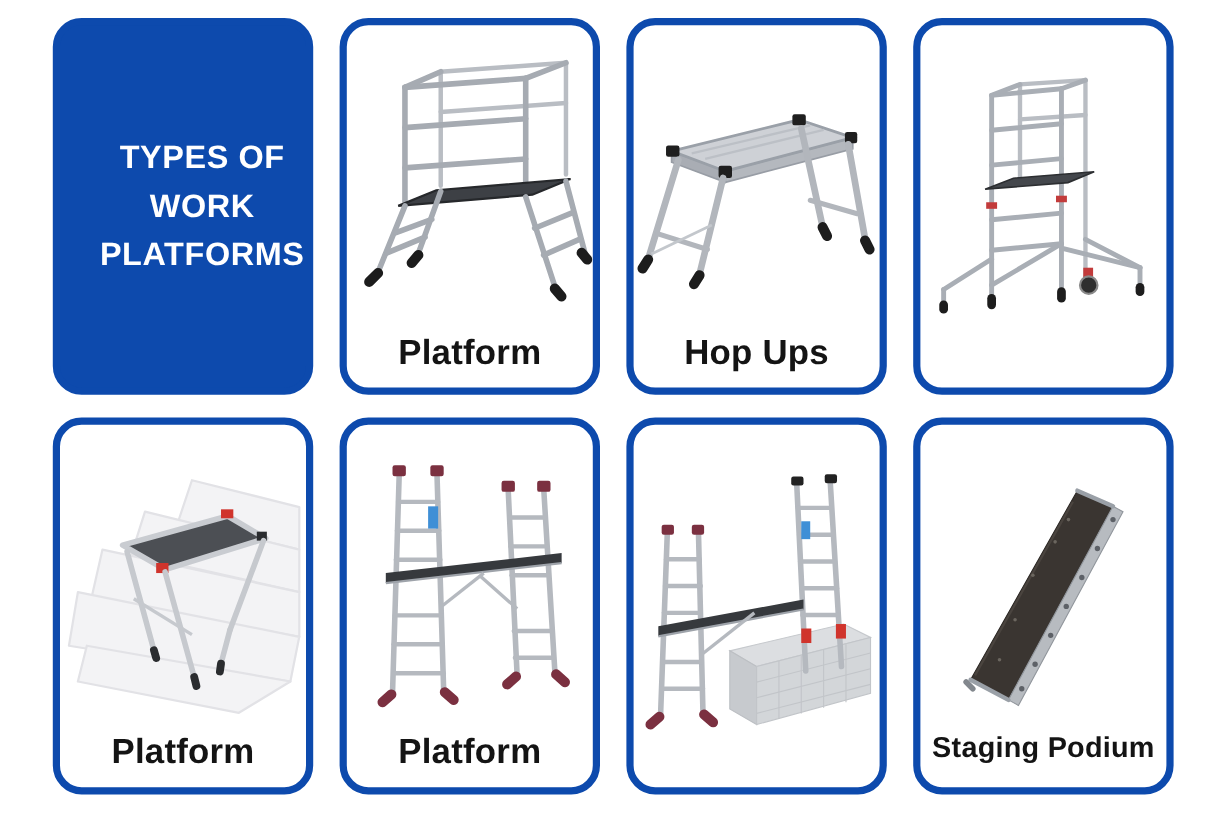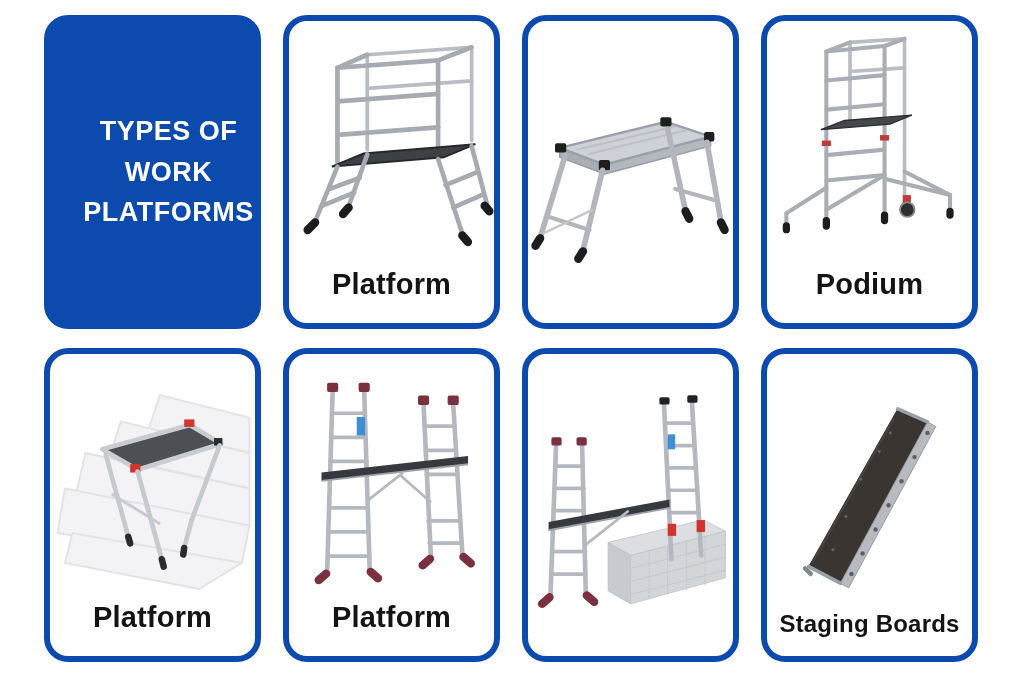--- a/index.html
+++ b/index.html
@@ -41,21 +41,21 @@
     align-items:center;
     justify-content:center;
     padding-top:4px;
   }
   .card-image svg{display:block;}
   .card-label{
     font-weight:700;
     font-size:29px;
     letter-spacing:0.2px;
     color:var(--label);
-    padding:0 4px 22px 4px;
+    padding:0 4px 12px 4px;
     white-space:nowrap;
   }
   .card-label--small{font-size:24px;padding-bottom:18px;}
   .title-card{
     background:var(--accent);
     border-color:var(--accent);
     justify-content:center;
     padding-left:32px;
   }
   .title-text{
@@ -145,20 +145,21 @@
         </g>
         <path d="M16 184 L70 158" stroke="#c3c7cc" stroke-width="2.5" fill="none"></path>
         <g stroke="#1d1d1d" stroke-width="9" stroke-linecap="round">
           <path d="M13 189 L8 197"></path>
             <path d="M59 203 L54 211"></path>
           <path d="M169 160 L173 168"></path>
             <path d="M207 172 L211 180"></path>
         </g>
       </svg>
     </div>
+    <div class="card-label">Hop Ups</div>
   </div>
 
   <div class="card">
     <div class="card-image">
       <svg width="200" height="244" viewBox="0 0 220 260">
         <g stroke="#b9bdc3" stroke-width="4" fill="none" stroke-linecap="round">
           <path d="M88 16 L88 108"></path>
             <path d="M148 12 L148 196"></path>
           <path d="M88 16 L148 12"></path>
             <path d="M88 48 L148 44"></path>
@@ -188,21 +189,20 @@
         <rect x="57" y="124" width="10" height="6" fill="#c23b3b"></rect>
         <rect x="121" y="118" width="10" height="6" fill="#c23b3b"></rect>
         <g stroke="#1d1d1d" stroke-width="8" stroke-linecap="round">
           <path d="M62 212 L62 218"></path>
             <path d="M126 206 L126 212"></path>
           <path d="M18 218 L18 222"></path>
             <path d="M198 202 L198 206"></path>
         </g>
       </svg>
     </div>
-    <div class="card-label">Podium</div>
   </div>
 
   <div class="card">
     <div class="card-image">
       <svg width="208" height="236" viewBox="0 0 220 250">
         <g fill="#f3f3f5" stroke="#e2e2e6" stroke-width="2" stroke-linejoin="round">
           <polygon points="118,34 214,58 214,96 106,70"></polygon>
           <polygon points="76,62 214,96 214,134 64,100"></polygon>
           <polygon points="38,96 214,134 214,174 28,140"></polygon>
           <polygon points="16,134 214,174 206,214 8,182"></polygon>
@@ -350,16 +350,16 @@
         <g fill="#6b665f">
           <circle cx="100" cy="120" r="1.6"></circle>
             <circle cx="120" cy="90" r="1.6"></circle>
           <circle cx="84" cy="160" r="1.6"></circle>
             <circle cx="132" cy="70" r="1.6"></circle>
           <circle cx="70" cy="196" r="1.6"></circle>
         </g>
         <path d="M40 216 L46 222" stroke="#82878d" stroke-width="5" stroke-linecap="round"></path>
       </svg>
     </div>
-    <div class="card-label card-label--small">Staging Boards</div>
+    <div class="card-label card-label--small">Staging Podium</div>
   </div>
 
 </div>
 
 </body></html>

